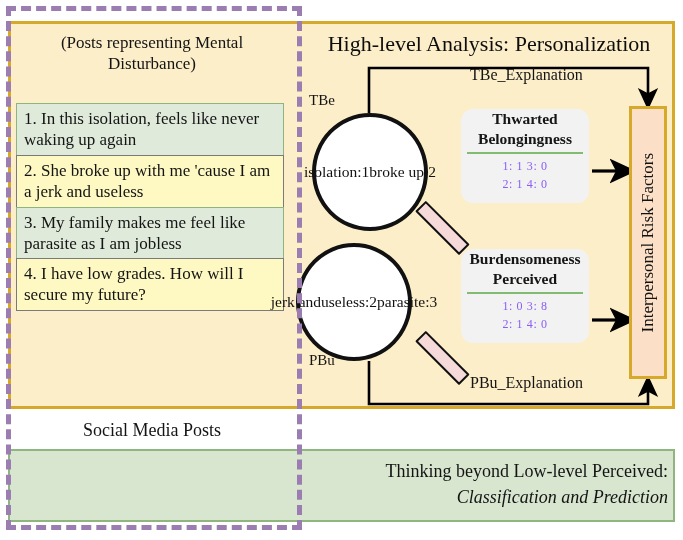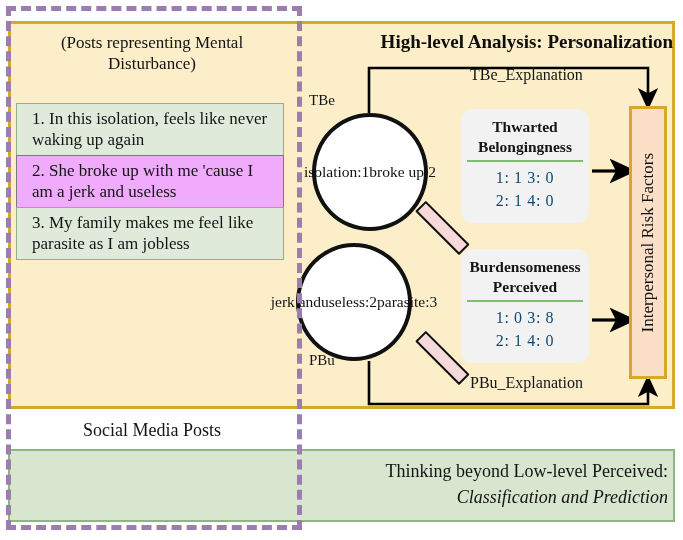--- a/index.html
+++ b/index.html
@@ -58,48 +58,48 @@
   }
 
   .post-list {
     position: absolute;
     left: 16px; top: 105px;
     width: 268px;
     z-index: 10;
   }
   .post-item {
     box-sizing: border-box;
-    padding: 4px 6px 5px 15px;
+    padding: 4px 6px 5px 7px;
     font-size: 17px;
     line-height: 1.24;
     color: #141414;
     border: 1.6px solid #808080;
     margin-top: -1.6px;
   }
   .post-item.green { background: #dfeadb; border-color: #8eb580; }
-  .post-item.grey  { background: #f0abfc; border-color: #7a7a7a; }
+  .post-item.grey  { background: #fef9c3; border-color: #7a7a7a; }
 
   .social-media-label {
     position: absolute;
     left: 16px; top: 420px;
     width: 272px;
     text-align: center;
     font-size: 18px;
     color: #141414;
     z-index: 30;
   }
 
   
   .panel-title {
     position: absolute;
     left: 305px; top: 31px;
     width: 368px;
-    text-align: right;
-    font-size: 19px;
-    font-weight: bold;
+    text-align: center;
+    font-size: 22px;
+    font-weight: normal;
     color: #0d0d0d;
     z-index: 20;
   }
 
   .glass-label {
     position: absolute;
     font-size: 15px;
     color: #141414;
     z-index: 22;
   }
@@ -147,38 +147,38 @@
     transform: rotate(-45deg); transform-origin: 50% 0%;
   }
 
   
   .construct {
     position: absolute;
     width: 128px;
     background: #f2f2f2;
     border-radius: 12px;
     box-sizing: border-box;
-    padding: 8px 4px 10px 4px;
+    padding: 0 4px 10px 4px;
     text-align: center;
     z-index: 18;
   }
   .construct .ctitle {
     font-size: 15.5px;
     font-weight: bold;
     color: #151515;
     line-height: 1.28;
   }
   .construct .crule {
     height: 2.6px;
     background: #82bb72;
     margin: 3px 2px 4px 2px;
   }
   .construct .crow {
-    font-size: 16px;
-    color: #0c4a6e;
+    font-size: 12px;
+    color: #8b5cf6;
     line-height: 1.45;
     letter-spacing: 0.6px;
   }
   .c-tbe { left: 461px; top: 109px; }
   .c-pbu { left: 461px; top: 249px; }
 
   
   .risk-box {
     position: absolute;
     left: 629px; top: 106px;
@@ -249,20 +249,21 @@
   <div class="yellow-panel"></div>
 
   <div class="green-bar"></div>
 
   <div class="posts-caption">(Posts representing Mental Disturbance)</div>
 
   <div class="post-list">
     <div class="post-item green">1. In this isolation, feels like never waking up again</div>
     <div class="post-item grey">2. She broke up with me 'cause I am a jerk and useless</div>
     <div class="post-item green">3. My family makes me feel like parasite as I am jobless</div>
+    <div class="post-item grey">4. I have low grades. How will I secure my future?</div>
   </div>
 
   <div class="social-media-label">Social Media Posts</div>
 
   <div class="panel-title">High-level Analysis: Personalization</div>
 
   <svg class="overlay" viewBox="0 0 683 540" xmlns="http://www.w3.org/2000/svg">
     <defs>
       <marker id="ah" markerWidth="9" markerHeight="9" refX="4.2" refY="4.5" orient="auto" markerUnits="strokeWidth">
         <path d="M0,0.6 L8.4,4.5 L0,8.4 L2,4.5 Z" fill="#000000"></path>

